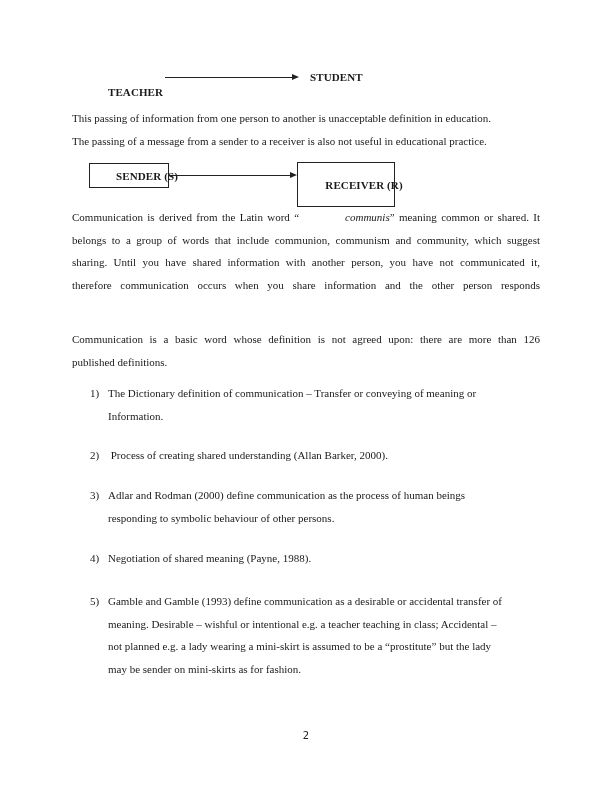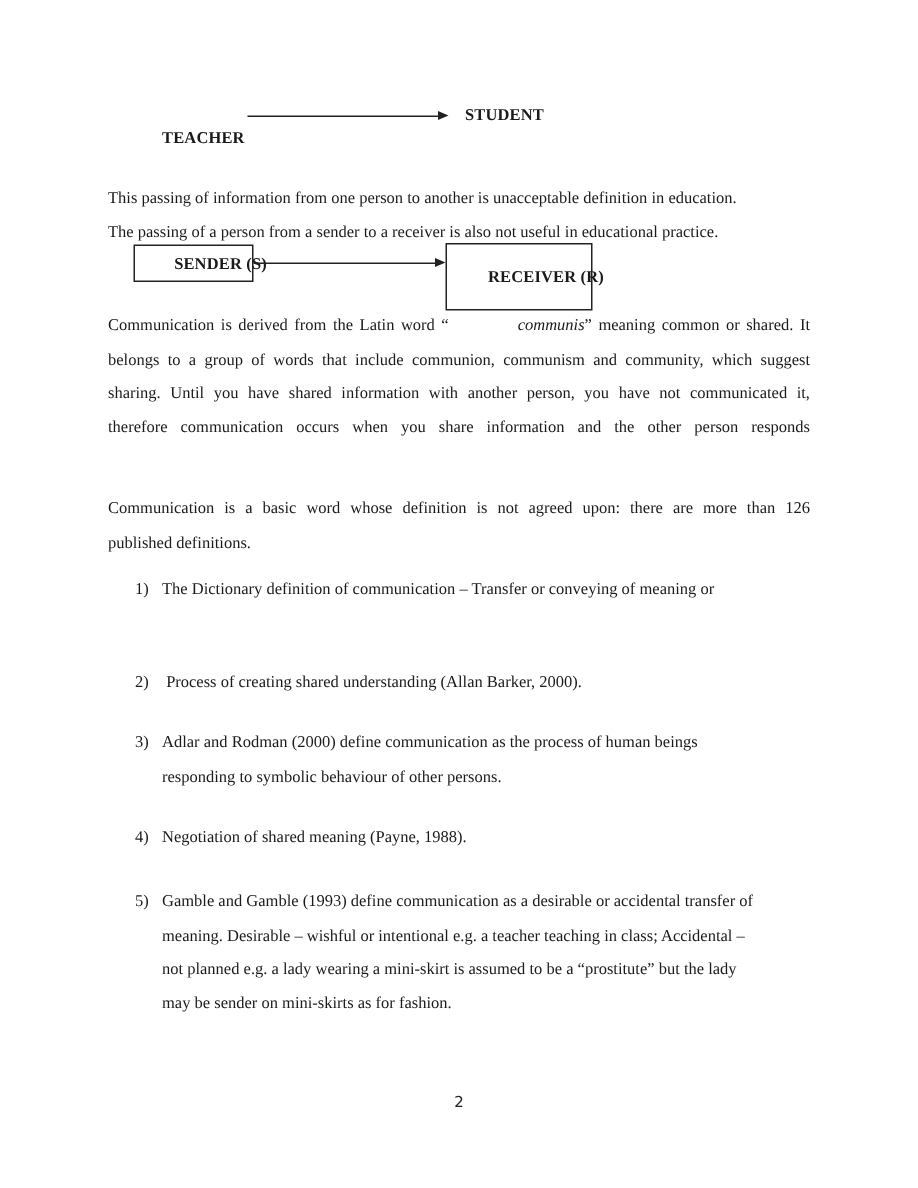--- a/index.html
+++ b/index.html
@@ -90,23 +90,23 @@
 </head>
 <body>
 
 <div>
   <span class="abs diagram-label" style="left:108px; top:86px;">TEACHER</span>
   <div class="arrow-line" style="left:165px; top:77px; width:128px;"></div>
   <div class="arrow-head" style="left:292px; top:74px;"></div>
   <span class="abs diagram-label" style="left:310px; top:71px;">STUDENT</span>
 </div>
 
-<div class="para" style="top:107px;margin-top:14px;">
+<div class="para" style="top:107px;">
   <span class="line">This passing of information from one person to another is unacceptable definition in education.</span>
-  <span class="line">The passing of a person from a sender to a receiver is also not useful in educational practice.</span>
+  <span class="line">The passing of a message from a sender to a receiver is also not useful in educational practice.</span>
 </div>
 
 <div>
   <div class="box" style="left:89px; top:163px; width:80px; height:25px;">
     <span class="diagram-label">SENDER (S)</span>
   </div>
   <div class="arrow-line" style="left:169px; top:175px; width:122px;"></div>
   <div class="arrow-head" style="left:290px; top:172px;"></div>
   <div class="box" style="left:297px; top:162px; width:98px; height:45px;">
     <span class="diagram-label">RECEIVER (R)</span>
@@ -123,20 +123,21 @@
 <div class="para" style="top:328px;">
   <span class="jline">Communication is a basic word whose definition is not agreed upon: there are more than 126</span>
   <span class="line">published definitions.</span>
 </div>
 
 <div>
   <div class="list-item" style="top:382px;">
     <span class="list-num">1)</span>
     <div class="list-text">
       <span class="line">The Dictionary definition of communication – Transfer or conveying of meaning or</span>
+      <span class="line">Information.</span>
     </div>
   </div>
 
   <div class="list-item" style="top:444px;">
     <span class="list-num">2)</span>
     <div class="list-text">
       <span class="line" style="white-space:pre;"> Process of creating shared understanding (Allan Barker, 2000).</span>
     </div>
   </div>
 

